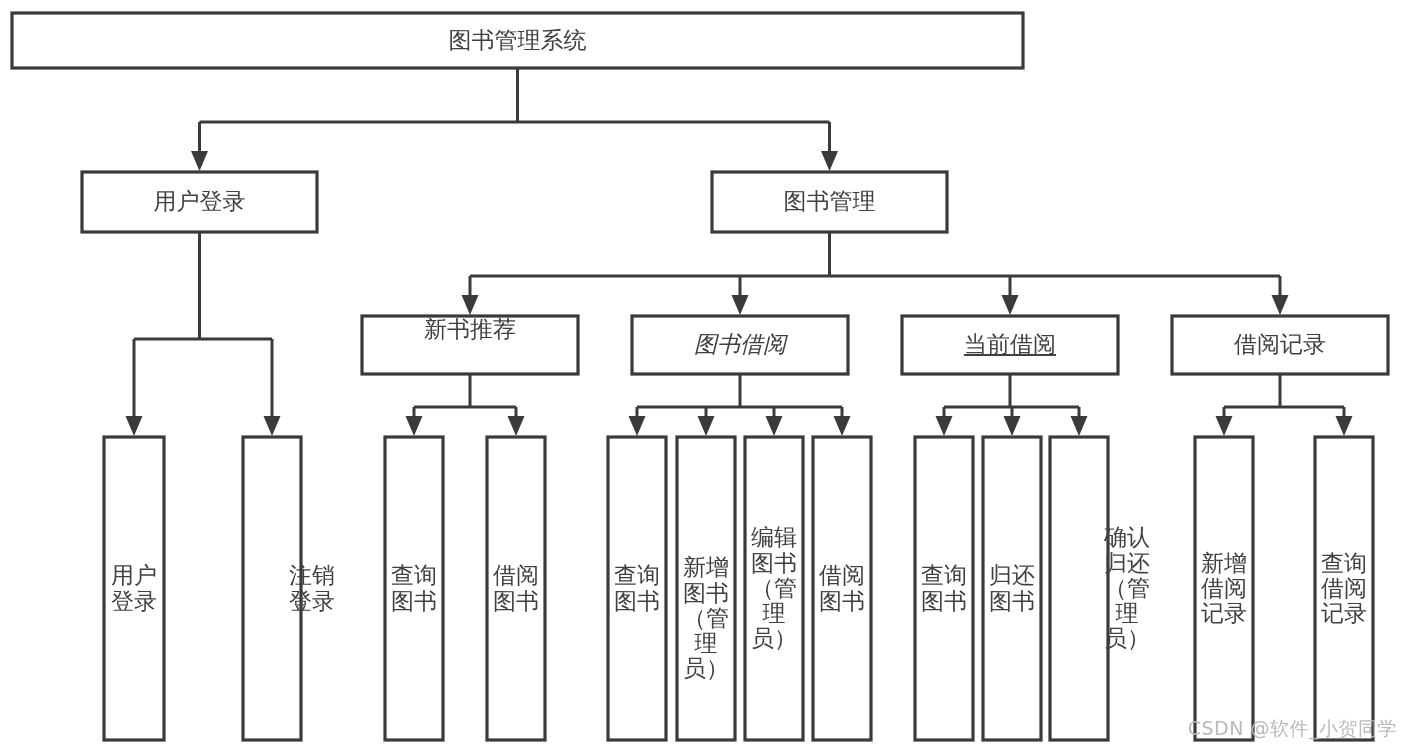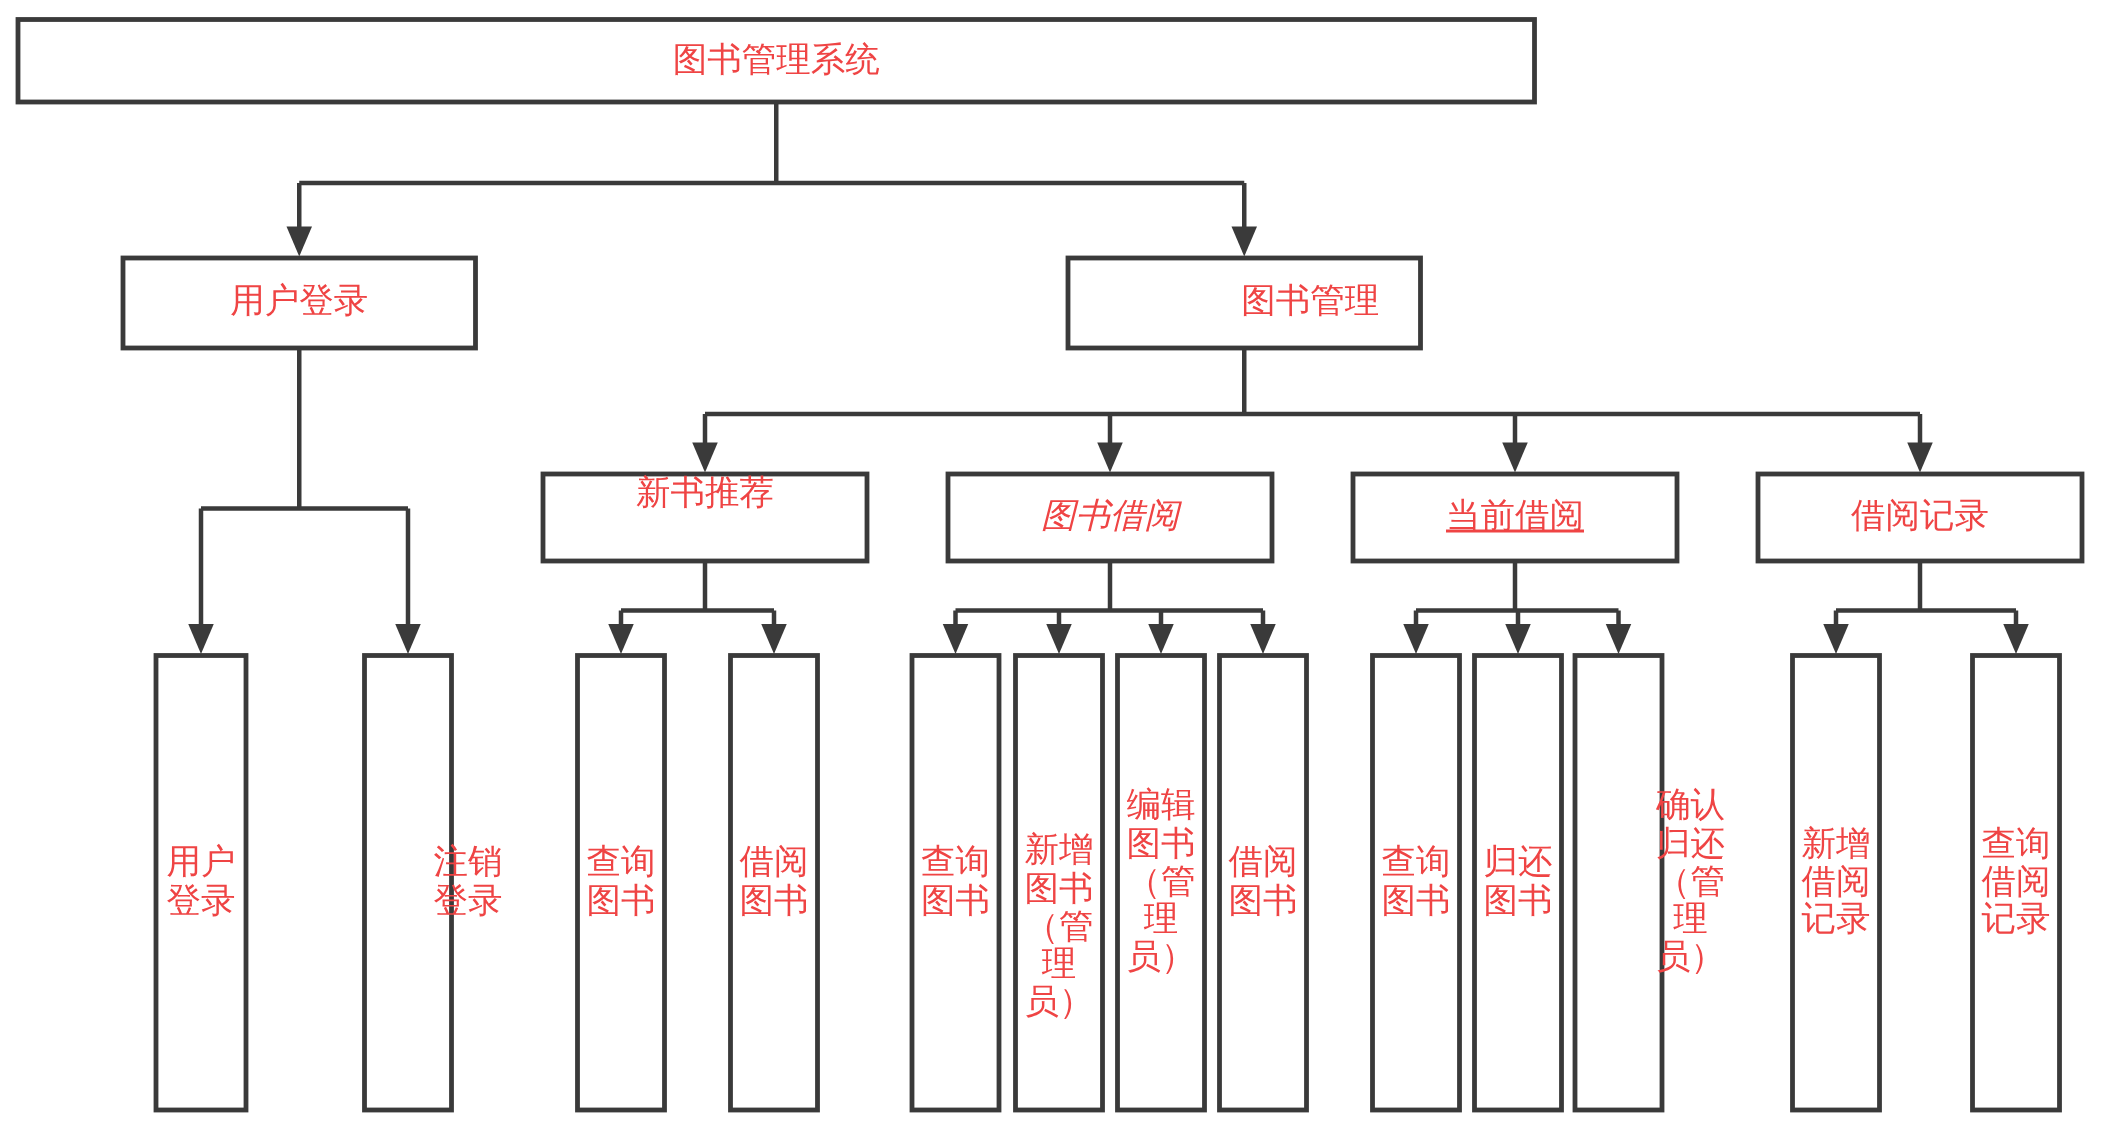--- a/index.html
+++ b/index.html
@@ -39,21 +39,21 @@
     fill: none;
     stroke-linecap: butt;
   }
   .arrow-head {
     fill: #3a3a3a;
     stroke: none;
   }
   
   .label {
     position: absolute;
-    color: #ef4444;
+    color: #404040;
     font-family: "DejaVu Sans", "Liberation Sans", sans-serif;
     display: flex;
     align-items: center;
     justify-content: center;
     text-align: center;
     pointer-events: none;
   }
   .label-h {
     font-size: 23px;
     letter-spacing: 0px;
@@ -150,34 +150,35 @@
         <rect x="983" y="437" width="58" height="303" class="node-rect"></rect>
         <rect x="1050" y="437" width="58" height="303" class="node-rect"></rect>
         <rect x="1195" y="437" width="58" height="303" class="node-rect"></rect>
         <rect x="1315" y="437" width="58" height="303" class="node-rect"></rect>
       </g>
   </svg>
 
   <div id="label-layer">
       <div class="label label-h" style="left: 12px; top: 13px; width: 1011px; height: 55px;">图书管理系统</div>
       <div class="label label-h" style="left: 82px; top: 172px; width: 235px; height: 60px;">用户登录</div>
-      <div class="label label-h" style="left: 712px; top: 172px; width: 235px; height: 60px; margin-left: 44px;">图书管理</div>
+      <div class="label label-h" style="left: 712px; top: 172px; width: 235px; height: 60px;">图书管理</div>
       <div class="label label-h" style="left: 362px; top: 304px; width: 216px; height: 52px;">新书推荐</div>
       <div class="label label-h" style="left: 632px; top: 316px; width: 216px; height: 58px; font-style: italic;">图书借阅</div>
       <div class="label label-h" style="left: 902px; top: 316px; width: 216px; height: 58px; text-decoration: underline;">当前借阅</div>
       <div class="label label-h" style="left: 1172px; top: 316px; width: 216px; height: 58px;">借阅记录</div>
       <div class="label label-h" style="left: 104px; top: 437px; width: 60px; height: 303px;">用户登录</div>
       <div class="label label-h" style="left: 243px; top: 437px; width: 58px; height: 303px; padding-left: 40px;">注销登录</div>
       <div class="label label-h" style="left: 385px; top: 437px; width: 58px; height: 303px;">查询图书</div>
       <div class="label label-h" style="left: 487px; top: 437px; width: 58px; height: 303px;">借阅图书</div>
       <div class="label label-h" style="left: 608px; top: 437px; width: 58px; height: 303px;">查询图书</div>
       <div class="label label-h" style="left: 677px; top: 437px; width: 58px; height: 363px;">新增图书（管理员）</div>
       <div class="label label-h" style="left: 745px; top: 437px; width: 58px; height: 303px;">编辑图书（管理员）</div>
       <div class="label label-h" style="left: 813px; top: 437px; width: 58px; height: 303px;">借阅图书</div>
       <div class="label label-h" style="left: 915px; top: 437px; width: 58px; height: 303px;">查询图书</div>
       <div class="label label-h" style="left: 983px; top: 437px; width: 58px; height: 303px;">归还图书</div>
       <div class="label label-h" style="left: 1050px; top: 437px; width: 58px; height: 303px; margin-left: 48px;">确认归还（管理员）</div>
       <div class="label label-h" style="left: 1195px; top: 437px; width: 58px; height: 303px;">新增借阅记录</div>
       <div class="label label-h" style="left: 1315px; top: 437px; width: 58px; height: 303px;">查询借阅记录</div>
     </div>
 
+  <div class="watermark">CSDN @软件_小贺同学</div>
 
 </div>
 
 </body></html>

